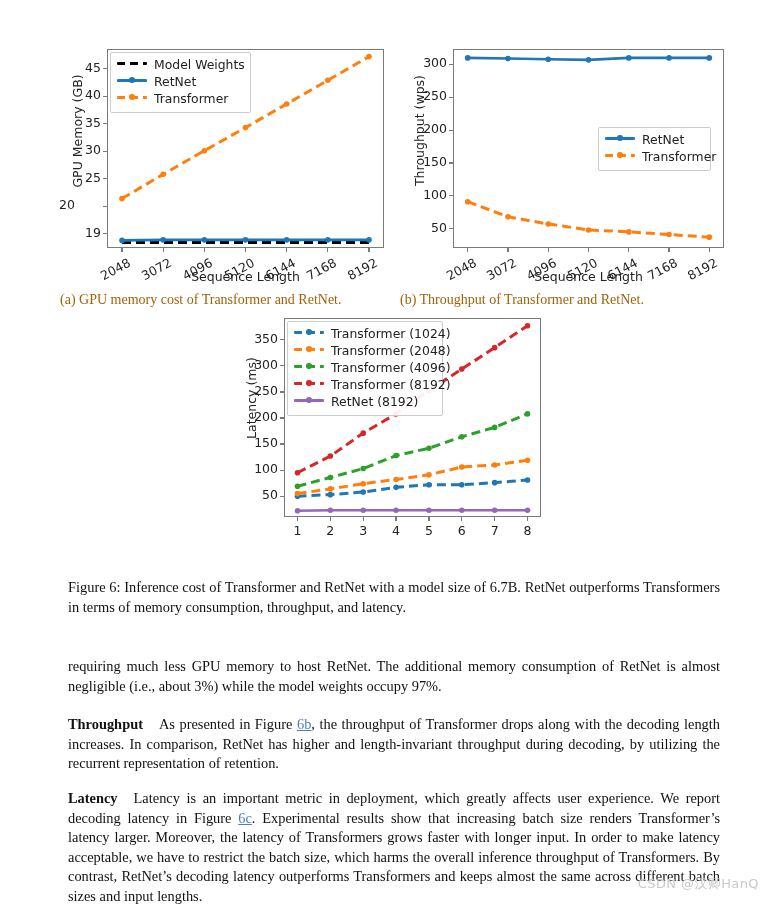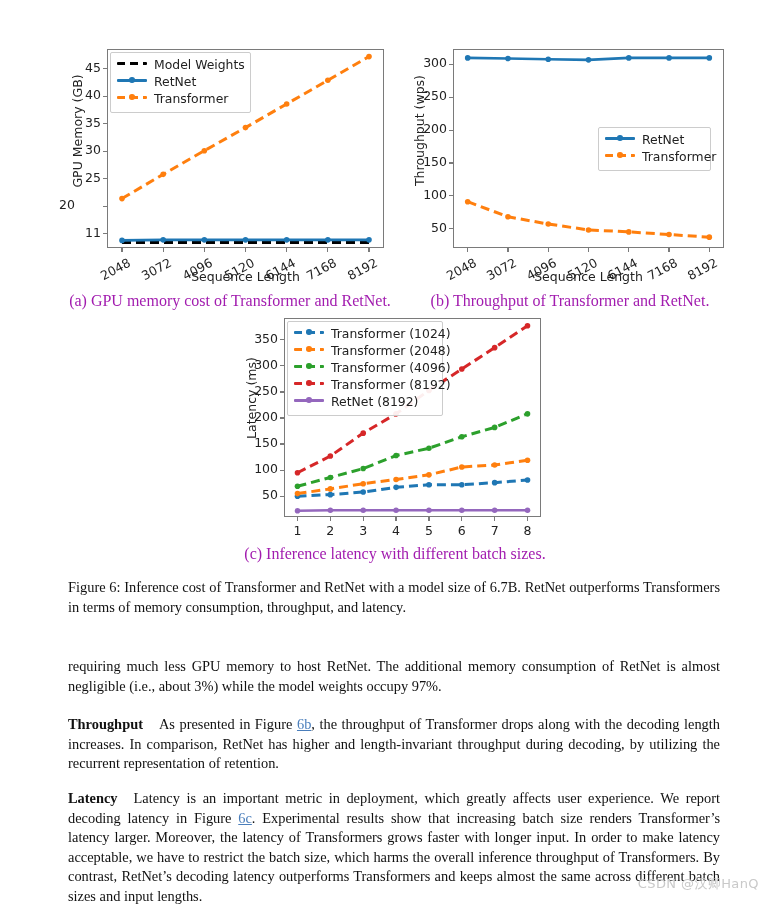--- a/index.html
+++ b/index.html
@@ -60,24 +60,23 @@
     transform: rotate(-28deg);
     text-align: right;
   }
   .tickmark {
     position: absolute;
     background: #7a7a7a;
   }
   .subcaption {
     position: absolute;
     font-family: "Liberation Serif", serif;
-    font-size: 16px;
-    color: #a21caf;
+    font-size: 14px;
+    color: #a16207;
     white-space: nowrap;
-    text-align: center;
   }
 
   
   .legend {
     position: absolute;
     box-sizing: border-box;
     border: 1px solid #cccccc;
     background: rgba(255,255,255,0.92);
     border-radius: 2px;
     padding: 4px 6px;
@@ -179,21 +178,21 @@
             <circle cx="137.50" cy="77.59" r="2.8" fill="#ff7f0e"></circle>
             <circle cx="178.67" cy="53.93" r="2.8" fill="#ff7f0e"></circle>
             <circle cx="219.84" cy="30.27" r="2.8" fill="#ff7f0e"></circle>
             <circle cx="261.01" cy="6.60" r="2.8" fill="#ff7f0e"></circle>
           </svg>
       </div>
       <div class="axis-title vertical" style="left:10px; top:170px; width:150px;">GPU Memory (GB)</div>
       <div class="axis-title" style="left:47px; top:233px; width:277px;">Sequence Length</div>
       <div id="ticks-a">
           <div class="tickmark" style="left: 43px; top: 197.193px; width: 4px; height: 1.2px;"></div>
-          <div class="tick-label" style="left: -1px; top: 188.793px; width: 42px; text-align: right;">11</div>
+          <div class="tick-label" style="left: -1px; top: 188.793px; width: 42px; text-align: right;">19</div>
           <div class="tickmark" style="left: 43px; top: 169.679px; width: 4px; height: 1.2px;"></div>
           <div class="tick-label" style="left: -1px; top: 161.279px; width: 42px; text-align: left;">20</div>
           <div class="tickmark" style="left: 43px; top: 142.165px; width: 4px; height: 1.2px;"></div>
           <div class="tick-label" style="left: -1px; top: 133.765px; width: 42px; text-align: right;">25</div>
           <div class="tickmark" style="left: 43px; top: 114.651px; width: 4px; height: 1.2px;"></div>
           <div class="tick-label" style="left: -1px; top: 106.251px; width: 42px; text-align: right;">30</div>
           <div class="tickmark" style="left: 43px; top: 87.1374px; width: 4px; height: 1.2px;"></div>
           <div class="tick-label" style="left: -1px; top: 78.7374px; width: 42px; text-align: right;">35</div>
           <div class="tickmark" style="left: 43px; top: 59.6235px; width: 4px; height: 1.2px;"></div>
           <div class="tick-label" style="left: -1px; top: 51.2235px; width: 42px; text-align: right;">40</div>
@@ -424,21 +423,20 @@
         </div>
         <div class="legend-row">
           <span class="legend-swatch">
             <span class="lsline" style="background: rgb(148, 103, 189);"></span>
             <span class="lsdot" style="background: rgb(148, 103, 189);"></span>
           </span>
           <span class="legend-label">RetNet (8192)</span>
         </div>
       </div>
   </div>
-  <div class="subcaption" style="left:235px; top:545px; width:320px;">(c) Inference latency with different batch sizes.</div>
 
   <div class="fig-caption">
     <span>Figure 6:</span><span> Inference cost of Transformer and RetNet with a model size of 6.7B. RetNet outperforms Transformers in terms of memory consumption, throughput, and latency.</span>
   </div>
 
   <div class="para" style="top:657px;">
     <span>requiring much less GPU memory to host RetNet. The additional memory consumption of RetNet is almost negligible (i.e., about 3%) while the model weights occupy 97%.</span>
   </div>
 
   <div class="para" style="top:715px;">

